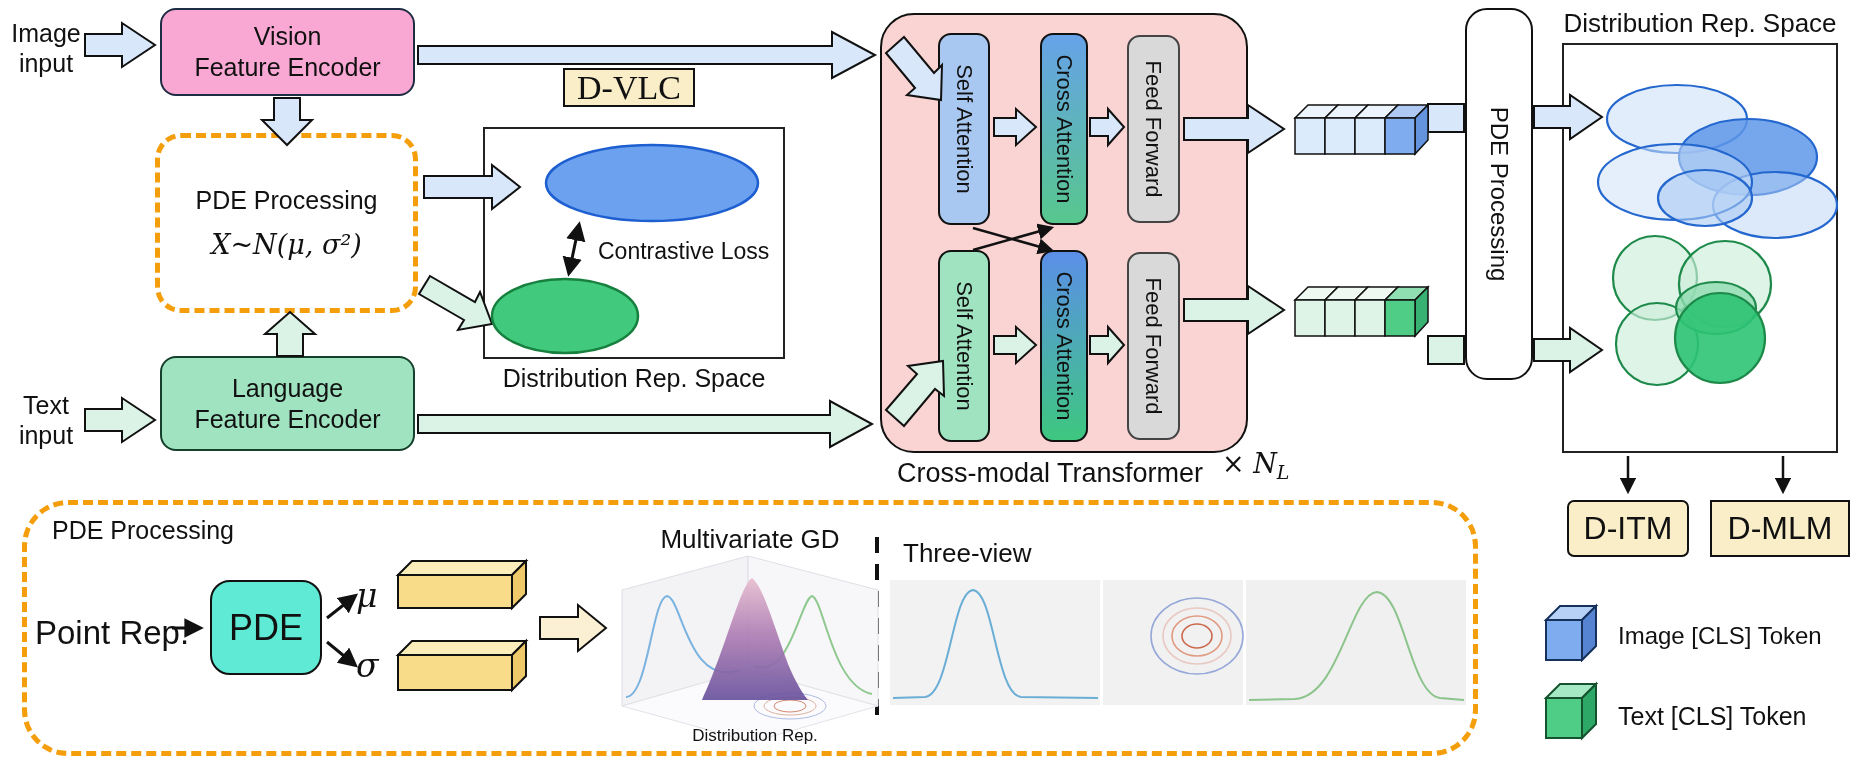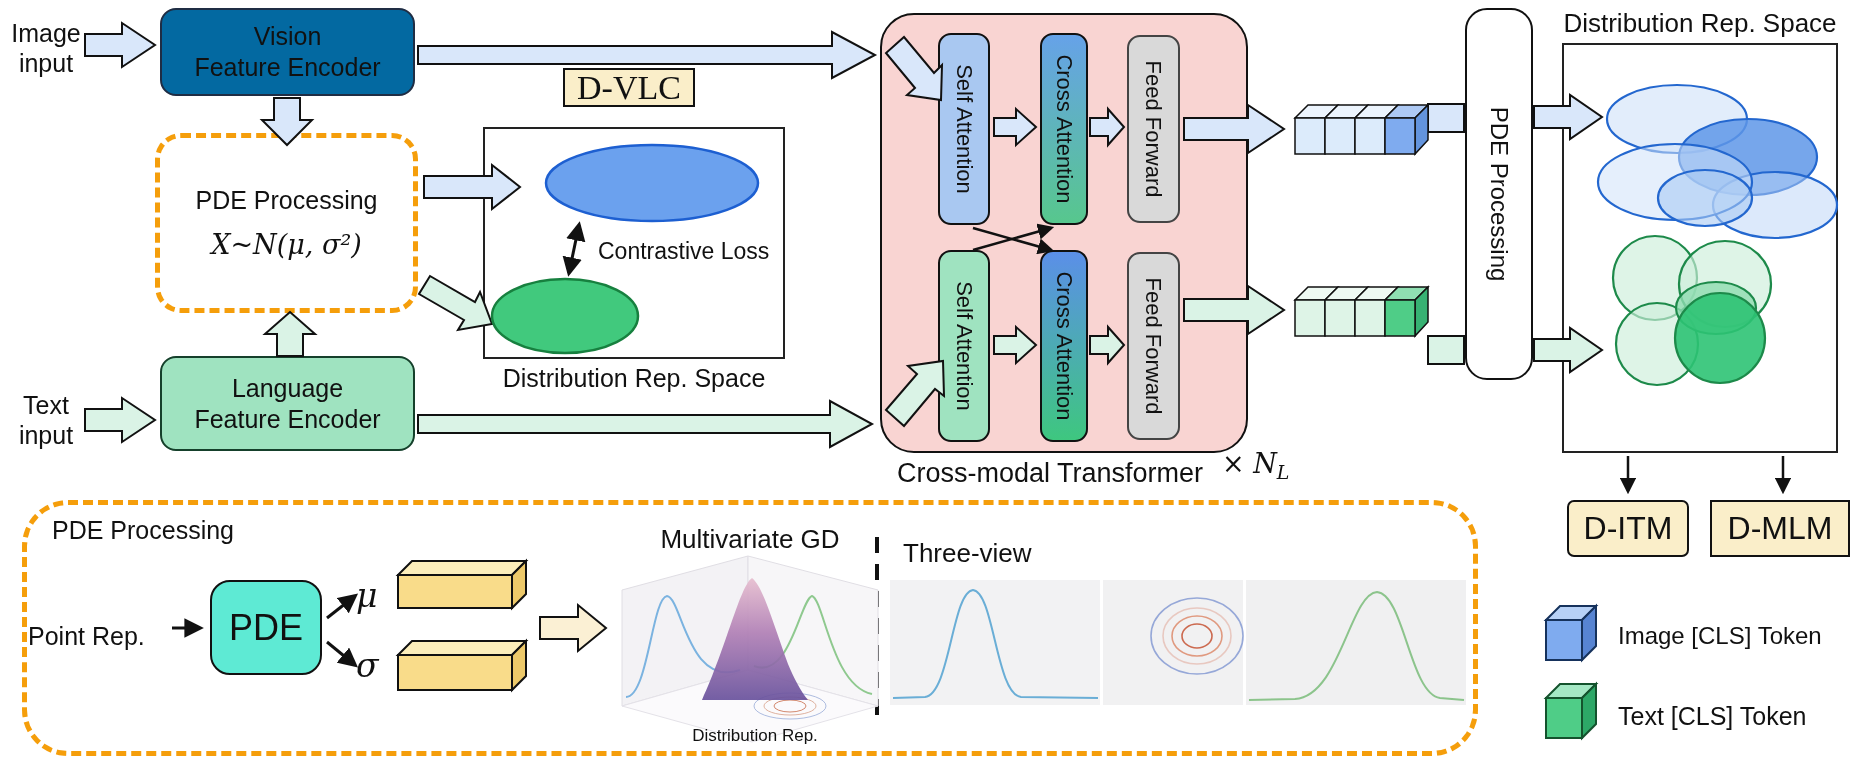--- a/index.html
+++ b/index.html
@@ -20,21 +20,21 @@
   .ctr{text-align:center;}
   .serif-it{font-family:"DejaVu Serif",serif;font-style:italic;}
   #watermark{font-size:58px;font-weight:700;color:#c2c2c2;opacity:.8;letter-spacing:2px;
              font-family:"DejaVu Sans",sans-serif;white-space:nowrap;}
 </style>
 </head>
 <body>
 
 <div id="canvas">
 
-  <div class="box rbox" style="left:160px;top:8px;width:255px;height:88px;background:#0369a1;">
+  <div class="box rbox" style="left:160px;top:8px;width:255px;height:88px;background:#f9a8d4;">
     <div class="box-line">Vision</div>
     <div class="box-line">Feature Encoder</div>
   </div>
 
   <div class="box dash" style="left:155px;top:133px;width:263px;height:180px;">
     <div style="font-size:25px;">PDE Processing</div>
     <div class="serif-it" style="font-size:27px;margin-top:14px;">X~N(μ, σ²)</div>
   </div>
 
   <div class="box rbox" style="left:160px;top:356px;width:255px;height:95px;background:#9FE3C0;border-color:#15402b;">
@@ -244,20 +244,20 @@
   <div class="lbl serif-it" style="left:1222px;top:448px;font-size:27px;">
     <span>× N</span><sub style="font-size:19px;">L</sub>
   </div>
 
   <div class="lbl ctr" style="left:1555px;top:8px;width:290px;font-size:26px;">Distribution Rep. Space</div>
 
   <div class="lbl" style="left:1618px;top:622px;font-size:24px;">Image [CLS] Token</div>
   <div class="lbl" style="left:1618px;top:702px;font-size:25px;">Text [CLS] Token</div>
 
   <div class="lbl" style="left:52px;top:516px;font-size:25px;">PDE Processing</div>
-  <div class="lbl" style="left:28px;top:614px;font-size:25px;margin-top:8px;">Point Rep.</div>
+  <div class="lbl" style="left:35px;top:614px;font-size:33px;">Point Rep.</div>
   <div class="lbl serif-it" style="left:356px;top:576px;font-size:33px;">μ</div>
   <div class="lbl serif-it" style="left:356px;top:646px;font-size:33px;">σ</div>
   <div class="lbl ctr" style="left:630px;top:524px;width:240px;font-size:26px;">Multivariate GD</div>
   <div class="lbl ctr" style="left:630px;top:726px;width:250px;font-size:17px;">Distribution Rep.</div>
   <div class="lbl" style="left:903px;top:538px;font-size:26px;">Three-view</div>
 
 </div>
 
 </body></html>

